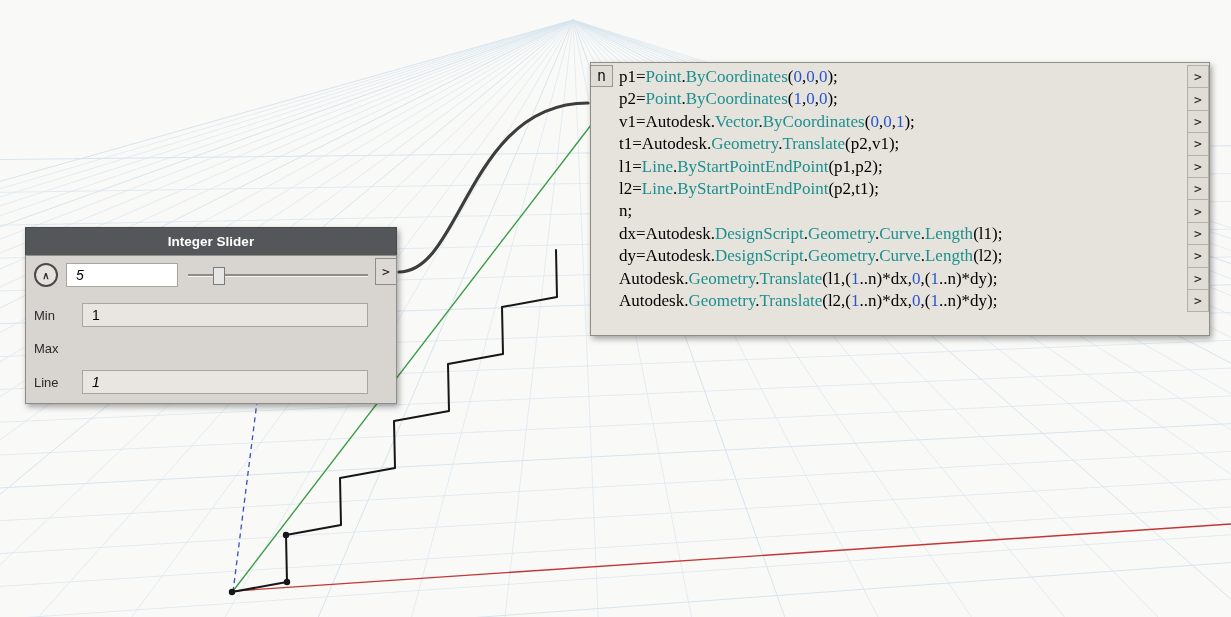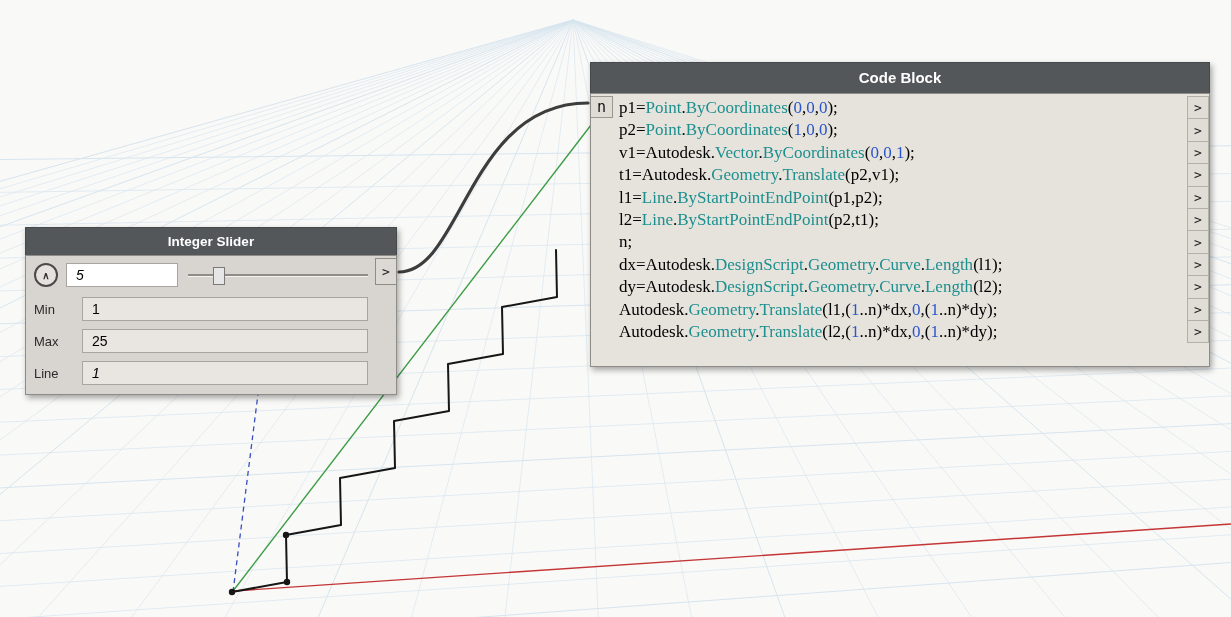--- a/index.html
+++ b/index.html
@@ -30,21 +30,21 @@
   }
   .value-input{
     width:112px;height:24px;margin-left:8px;background:#ecease5;
     border:1px solid #a8a59e;font-size:14px;padding:0 9px;box-sizing:border-box;
     font-family:"Liberation Sans",sans-serif;
   }
   .italic{font-style:italic;}
   .track-wrap{flex:1;position:relative;height:24px;margin-left:10px;}
   .track-groove{position:absolute;left:0;right:0;top:11px;height:2px;background:#8f8c88;box-shadow:0 1px 0 #f4f2ee;}
   .slider-handle{position:absolute;left:14%;top:4px;width:10px;height:16px;background:#e6e6e6;border:1px solid #7a7a7a;}
-  .field-row{display:flex;align-items:center;margin-top:8px;justify-content:space-between;}
+  .field-row{display:flex;align-items:center;margin-top:14px;justify-content:space-between;}
   .field-label{width:48px;flex:0 0 auto;color:#2b2b2b;font-size:13px;}
   .field-input{
     flex:1;height:24px;background:#e9e6e1;border:1px solid #a8a59e;
     font-size:14px;padding:0 9px;box-sizing:border-box;
     font-family:"Liberation Sans",sans-serif;
   }
   .port-tab{
     position:absolute;right:0;top:31px;width:22px;height:27px;
     background:#dcd9d4;border:1px solid #8f8c88;box-sizing:border-box;
     display:flex;align-items:center;justify-content:center;
@@ -168,33 +168,31 @@
           <div class="slider-handle"></div>
         </div>
       </div>
       <div>
           <div class="field-row">
             <span class="field-label">Min</span>
             <input class="field-input" value="1" style="">
           </div>
           <div class="field-row">
             <span class="field-label">Max</span>
-            <input class="field-input" value="25" style="">
           </div>
           <div class="field-row">
             <span class="field-label">Line</span>
             <input class="field-input italic" value="1" style="">
           </div>
         </div>
     </div>
     <div class="port-tab">&gt;</div>
   </div>
 
   <div class="node" id="code-block">
-    <div class="node-header">Code Block</div>
     <div class="node-body">
       <div class="in-port">n</div>
       <div class="code-lines"><div class="code-line"><span>p1</span><span>=</span><span class="tok-type">Point</span><span>.</span><span class="tok-type">ByCoordinates</span><span>(</span><span class="tok-num">0</span><span>,</span><span class="tok-num">0</span><span>,</span><span class="tok-num">0</span><span>);</span></div><div class="code-line"><span>p2</span><span>=</span><span class="tok-type">Point</span><span>.</span><span class="tok-type">ByCoordinates</span><span>(</span><span class="tok-num">1</span><span>,</span><span class="tok-num">0</span><span>,</span><span class="tok-num">0</span><span>);</span></div><div class="code-line"><span>v1</span><span>=</span><span>Autodesk</span><span>.</span><span class="tok-type">Vector</span><span>.</span><span class="tok-type">ByCoordinates</span><span>(</span><span class="tok-num">0</span><span>,</span><span class="tok-num">0</span><span>,</span><span class="tok-num">1</span><span>);</span></div><div class="code-line"><span>t1</span><span>=</span><span>Autodesk</span><span>.</span><span class="tok-type">Geometry</span><span>.</span><span class="tok-type">Translate</span><span>(</span><span>p2</span><span>,</span><span>v1</span><span>);</span></div><div class="code-line"><span>l1</span><span>=</span><span class="tok-type">Line</span><span>.</span><span class="tok-type">ByStartPointEndPoint</span><span>(</span><span>p1</span><span>,</span><span>p2</span><span>);</span></div><div class="code-line"><span>l2</span><span>=</span><span class="tok-type">Line</span><span>.</span><span class="tok-type">ByStartPointEndPoint</span><span>(</span><span>p2</span><span>,</span><span>t1</span><span>);</span></div><div class="code-line"><span>n</span><span>;</span></div><div class="code-line"><span>dx</span><span>=</span><span>Autodesk</span><span>.</span><span class="tok-type">DesignScript</span><span>.</span><span class="tok-type">Geometry</span><span>.</span><span class="tok-type">Curve</span><span>.</span><span class="tok-type">Length</span><span>(</span><span>l1</span><span>);</span></div><div class="code-line"><span>dy</span><span>=</span><span>Autodesk</span><span>.</span><span class="tok-type">DesignScript</span><span>.</span><span class="tok-type">Geometry</span><span>.</span><span class="tok-type">Curve</span><span>.</span><span class="tok-type">Length</span><span>(</span><span>l2</span><span>);</span></div><div class="code-line"><span>Autodesk</span><span>.</span><span class="tok-type">Geometry</span><span>.</span><span class="tok-type">Translate</span><span>(</span><span>l1</span><span>,(</span><span class="tok-num">1</span><span>..</span><span>n</span><span>)*</span><span>dx</span><span>,</span><span class="tok-num">0</span><span>,(</span><span class="tok-num">1</span><span>..</span><span>n</span><span>)*</span><span>dy</span><span>);</span></div><div class="code-line"><span>Autodesk</span><span>.</span><span class="tok-type">Geometry</span><span>.</span><span class="tok-type">Translate</span><span>(</span><span>l2</span><span>,(</span><span class="tok-num">1</span><span>..</span><span>n</span><span>)*</span><span>dx</span><span>,</span><span class="tok-num">0</span><span>,(</span><span class="tok-num">1</span><span>..</span><span>n</span><span>)*</span><span>dy</span><span>);</span></div></div>
       <div class="out-ports">
           <div class="out-port">&gt;</div>
           <div class="out-port">&gt;</div>
           <div class="out-port">&gt;</div>
           <div class="out-port">&gt;</div>
           <div class="out-port">&gt;</div>
           <div class="out-port">&gt;</div>

